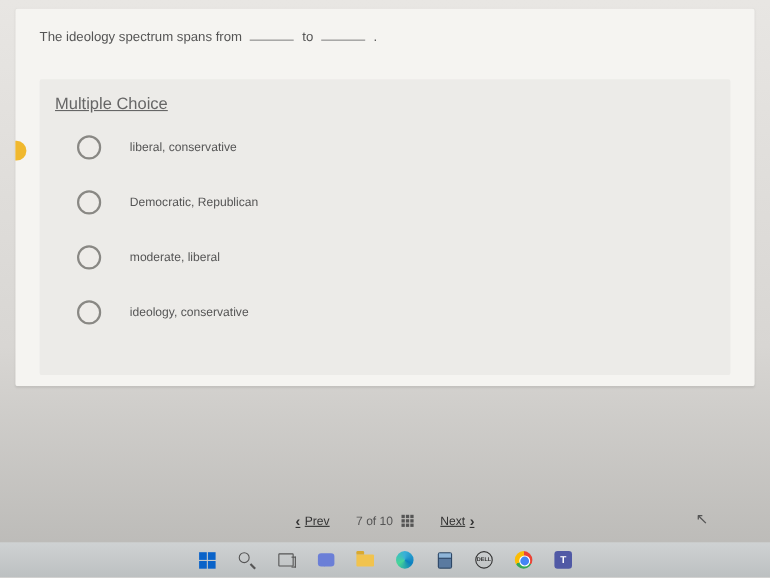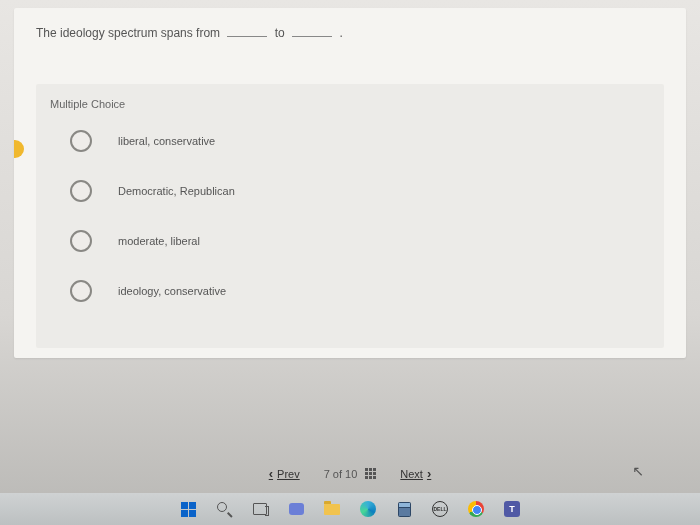--- a/index.html
+++ b/index.html
@@ -14,21 +14,21 @@
     .main-card {
       background: #f5f4f1;
       margin: 8px 14px 0 14px;
       border-radius: 2px;
       padding: 18px 22px 10px 22px;
       box-shadow: 0 1px 2px rgba(0,0,0,0.08);
     }
     .question-text {
       font-size: 12px;
       color: #555;
-      margin-bottom: 44px;
+      margin-bottom: 32px;
     }
     .question-text .blank {
       display: inline-block;
       border-bottom: 1px solid #888;
       width: 40px;
       margin: 0 4px;
     }
     .mc-panel {
       background: #ecebe8;
       padding: 14px 14px 18px 14px;
@@ -38,23 +38,24 @@
     .yellow-tab {
       position: absolute;
       left: -22px;
       top: 56px;
       width: 10px;
       height: 18px;
       background: #f0b82e;
       border-radius: 0 10px 10px 0;
     }
     .mc-label {
-      font-size: 11px;
+      font-size: 15px;
       color: #666;
       margin-bottom: 20px;
+      text-decoration: underline;
     }
     .option-row {
       display: flex;
       align-items: center;
       margin-bottom: 28px;
       cursor: pointer;
     }
     .radio-circle {
       width: 22px;
       height: 22px;

